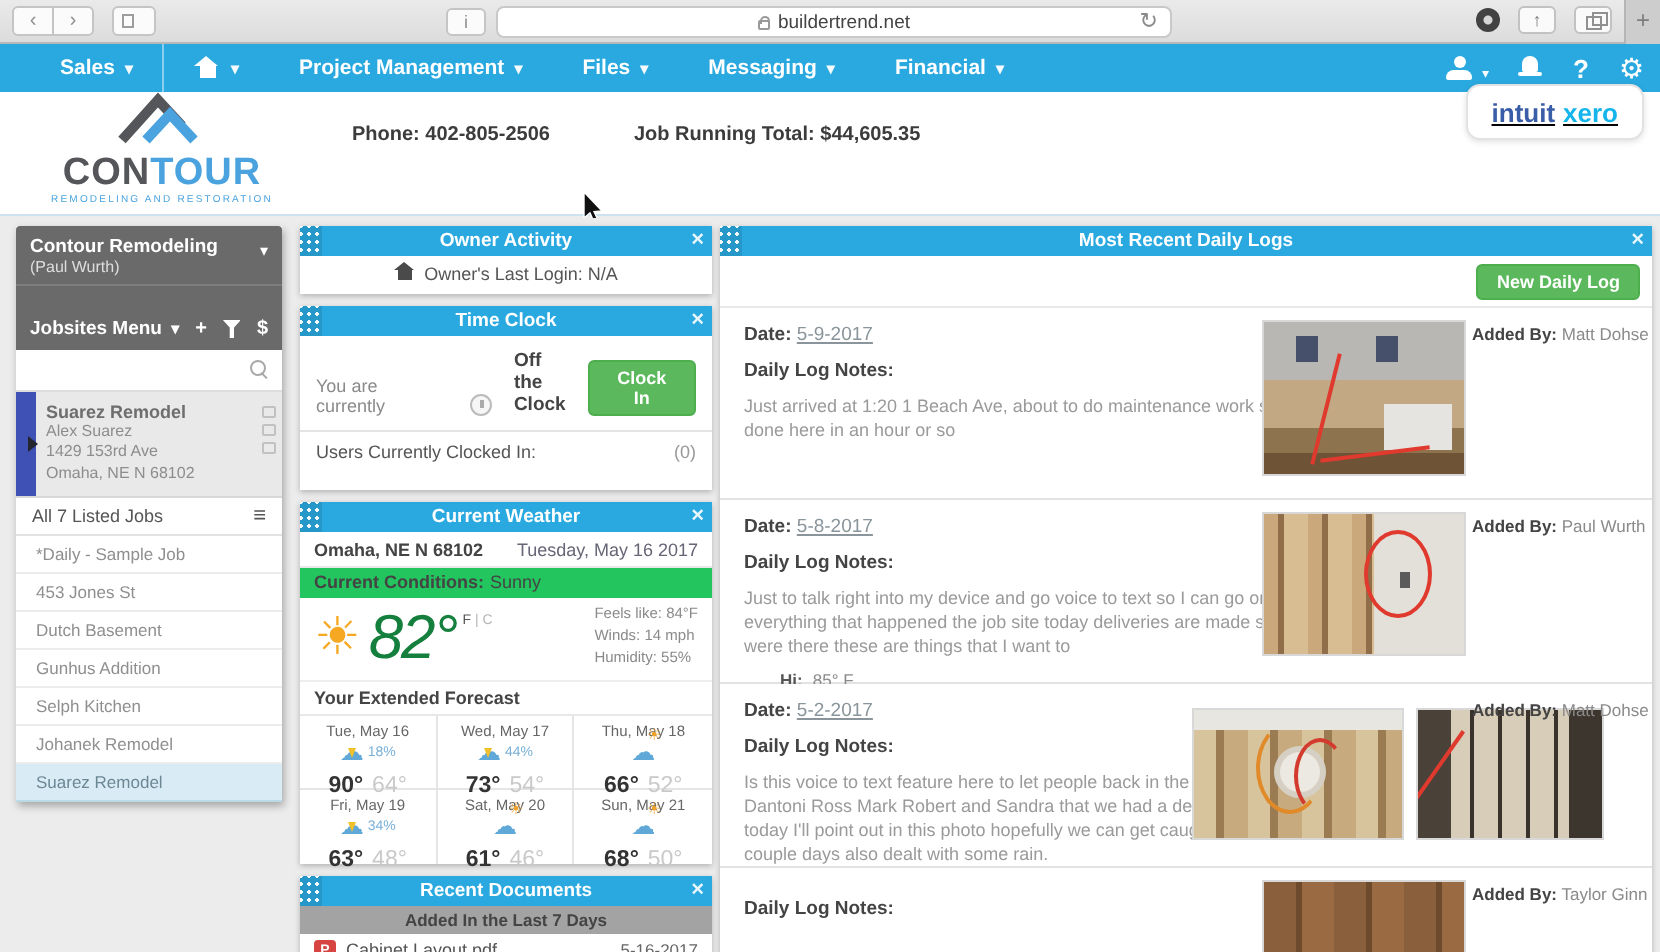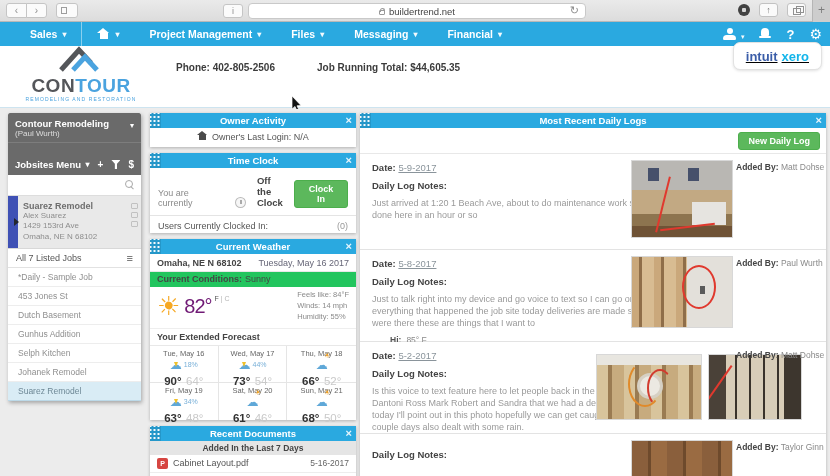--- a/index.html
+++ b/index.html
@@ -105,52 +105,52 @@
   .oa-home::before { content:''; position:absolute; top:-1px; left:0; border-left:5.5px solid transparent; border-right:5.5px solid transparent; border-bottom:4px solid #4a4a4a; }
   .oa-home::after { content:''; position:absolute; top:3px; left:2px; width:7px; height:5px; background:#4a4a4a; }
 
   
   .tc-row1 { display:flex; align-items:flex-end; gap:11px; padding:7px 8px; border-bottom:1px solid #e4e4e4; }
   .tc-pre { color:#8a8a8a; font-size:9px; }
   .icon-clock { width:11px; height:11px; border:1.3px solid #bbb; border-radius:50%; position:relative; background:#f6f6f6; }
   .icon-clock::after { content:''; position:absolute; left:4px; top:2px; width:1.4px; height:3.5px; background:#aaa; }
   .tc-status { font-weight:bold; color:#444; font-size:9.5px; flex:1; }
   .btn-green { background:#5cb85c; border:1px solid #4cae4c; color:#fff; font-weight:bold; font-size:9px; padding:3px 9px; border-radius:3px; cursor:pointer; }
-  .tc-row2 { display:flex; justify-content:space-between; padding:5px 8px 2px; font-size:9px; color:#555; }
+  .tc-row2 { display:flex; justify-content:space-between; padding:5px 8px 14px; font-size:9px; color:#555; }
   .tc-count { color:#999; }
 
   
   .w-loc { display:flex; justify-content:space-between; padding:4px 7px 3px; font-size:9px; border-bottom:1px solid #e8e8e8; }
   .w-city { font-weight:bold; color:#444; }
   .w-date { color:#667; }
   .w-cond { background:#22c55e; padding:2px 7px 3px; font-size:9px; color:#444; }
   .w-cond b { margin-right:3px; }
   .w-main { display:flex; align-items:center; padding:3px 7px 5px; border-bottom:1px solid #eee; }
   .sun-big { font-size:26px; color:#f6a823; line-height:1; margin-right:4px; }
-  .temp-big { font-size:20px; color:#701a75; letter-spacing:-1px; line-height:1; }
+  .temp-big { font-size:31px; color:#15803d; letter-spacing:-1px; line-height:1;font-style:italic; }
   .temp-units { font-size:7px; margin-left:3px; margin-top:-16px; }
   .temp-units .f { color:#555; } .temp-units .c { color:#b5b5b5; }
   .w-stats { margin-left:auto; font-size:7.5px; color:#8a8a8a; line-height:1.45; text-align:left; }
   .w-flabel { padding:3px 7px; font-weight:bold; font-size:9px; color:#444; border-bottom:1px solid #e8e8e8; }
   .fgrid { display:grid; grid-template-columns:1fr 1fr 1fr; }
   .fcell { border-right:1px solid #e5e5e5; border-bottom:1px solid #e5e5e5; text-align:center; padding:3px 1px 4px; height:37px; }
   .fcell:nth-child(3n) { border-right:none; }
   .fcell:nth-child(n+4) { border-bottom:none; }
   .f-day { font-size:7.5px; color:#666; }
   .f-iconrow { display:flex; justify-content:center; align-items:center; gap:2px; height:13px; }
   .wi { position:relative; display:inline-block; line-height:1; }
   .wi-cloud { font-size:12px; color:#5fa8d8; }
   .wi-rain::after { content:''; position:absolute; left:4px; top:6px; border-left:2px solid transparent; border-right:2px solid transparent; border-top:5px solid #f0c12a; }
   .wi-partly .wi-sun-sm { position:absolute; right:-3px; top:-4px; font-size:8px; color:#f0a32a; }
   .f-precip { font-size:7px; color:#79b0d8; }
   .f-hi { font-weight:bold; font-size:11.5px; color:#333; }
   .f-lo { font-size:11.5px; color:#c9c9c9; }
 
   
-  .rd-sub { background:#e5e5e5; text-align:center; font-weight:bold; font-size:8.5px; color:#444; padding:2px 0; }
+  .rd-sub { background:#a3a3a3; text-align:center; font-weight:bold; font-size:8.5px; color:#444; padding:2px 0; }
   .rd-row { display:flex; align-items:center; gap:5px; padding:3px 7px; border-bottom:1px solid #ededed; font-size:9px; color:#555; }
   .doc-ico { width:11px; height:11px; border-radius:2px; color:#fff; font-size:7px; font-weight:bold; text-align:center; line-height:11px; flex:none; }
   .doc-pdf { background:#d64541; } .doc-word { background:#2b7cd3; }
   .rd-date { margin-left:auto; color:#666; font-size:8.5px; }
 
   
   .logs-toolbar { position:relative; height:26px; background:#fff; border-bottom:1px solid #e8e8e8; }
   .btn-new { position:absolute; right:6px; top:4px; }
   .entry { position:relative; border-bottom:1px solid #e3e3e3; padding:8px 12px; background:#fff; }
   .e1 { height:96px; } .e2 { height:92px; } .e3 { height:92px; } .e4 { height:60px; }

